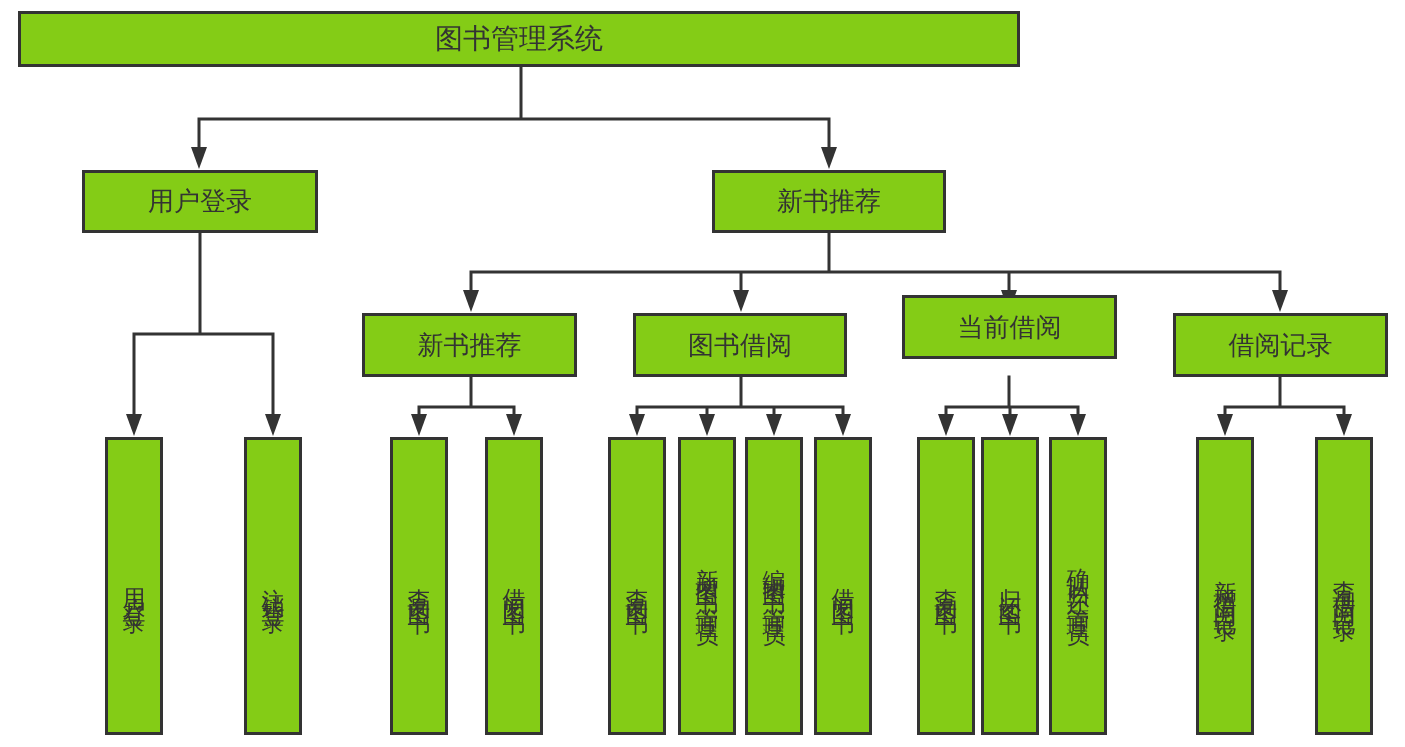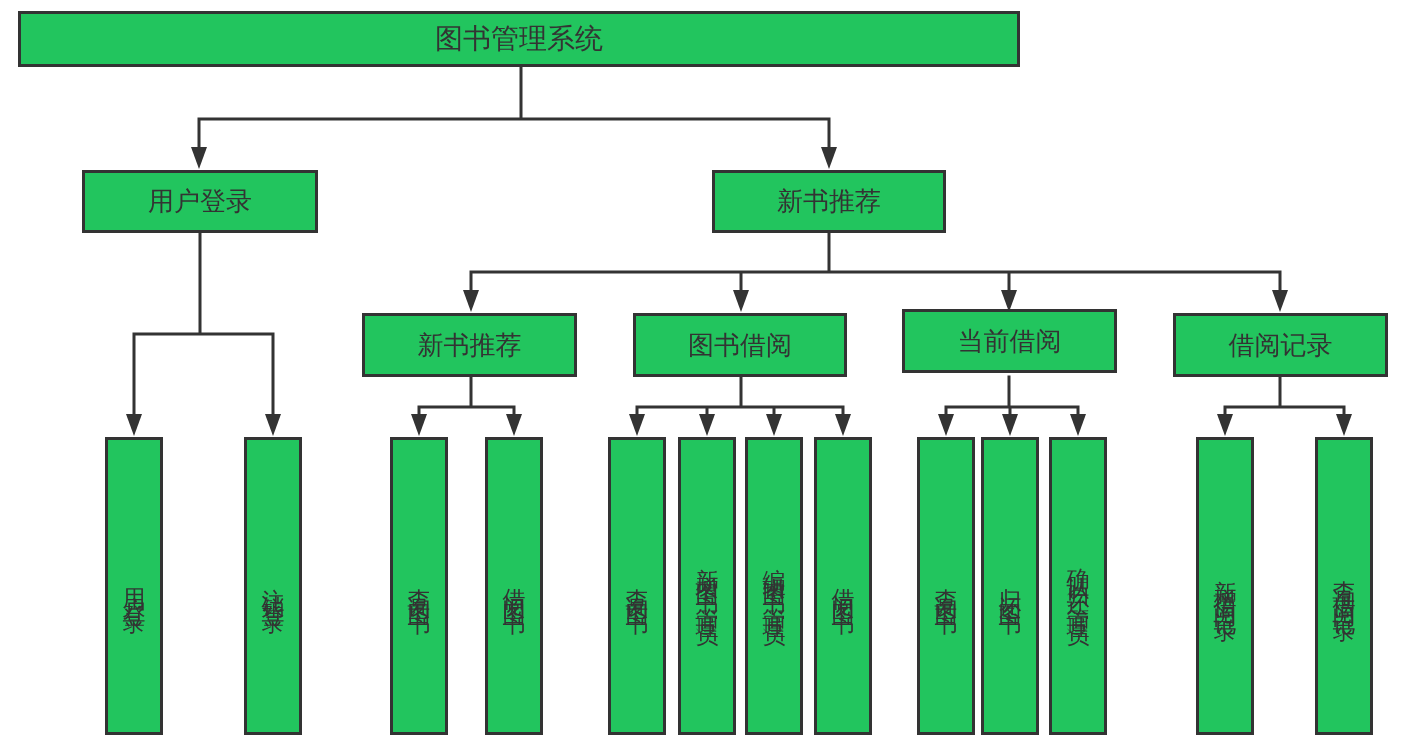--- a/index.html
+++ b/index.html
@@ -2,21 +2,21 @@
 <html><head>
 <meta charset="utf-8">
 <style>
   html,body{margin:0;padding:0;background:#ffffff;}
   .stage{
     position:relative;width:1405px;height:747px;background:#ffffff;overflow:hidden;
     font-family:"Liberation Sans","DejaVu Sans",sans-serif;color:#333333;
   }
   .wires{position:absolute;left:0;top:0;z-index:1;}
   .box{
-    position:absolute;box-sizing:border-box;background:#22c55e;border:3px solid #333333;
+    position:absolute;box-sizing:border-box;background:#84cc16;border:3px solid #333333;
     display:flex;align-items:center;justify-content:center;z-index:2;
     color:#333333;font-size:26px;white-space:nowrap;
   }
   .box.root{font-size:28px;}
   .box.v span{
     writing-mode:vertical-rl;text-orientation:mixed;
     font-size:23px;line-height:1;letter-spacing:8px;
   }
   .watermark{
     position:absolute;right:6px;bottom:4px;z-index:5;
@@ -78,21 +78,21 @@
   <div class="box" style="left:712px;top:170px;width:234px;height:63px">
     <span>新书推荐</span>
   </div>
 
   <div class="box" style="left:633px;top:313px;width:214px;height:64px">
     <span>图书借阅</span>
   </div>
   <div class="box" style="left:362px;top:313px;width:215px;height:64px">
     <span>新书推荐</span>
   </div>
-  <div class="box" style="left:902px;top:309px;width:215px;height:64px">
+  <div class="box" style="left:902px;top:295px;width:215px;height:64px">
     <span>当前借阅</span>
   </div>
   <div class="box" style="left:1173px;top:313px;width:215px;height:64px">
     <span>借阅记录</span>
   </div>
 
   <div class="box v" style="left:105px;top:437px;width:58px;height:298px">
     <span>用户登录</span>
   </div>
   <div class="box v" style="left:244px;top:437px;width:58px;height:298px">

